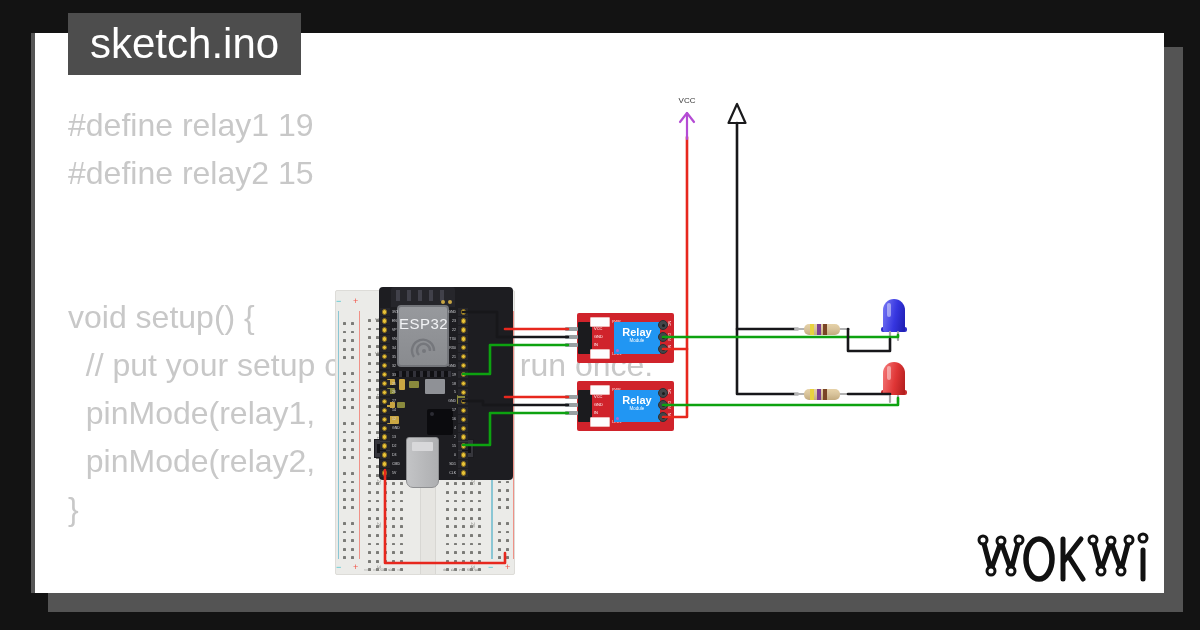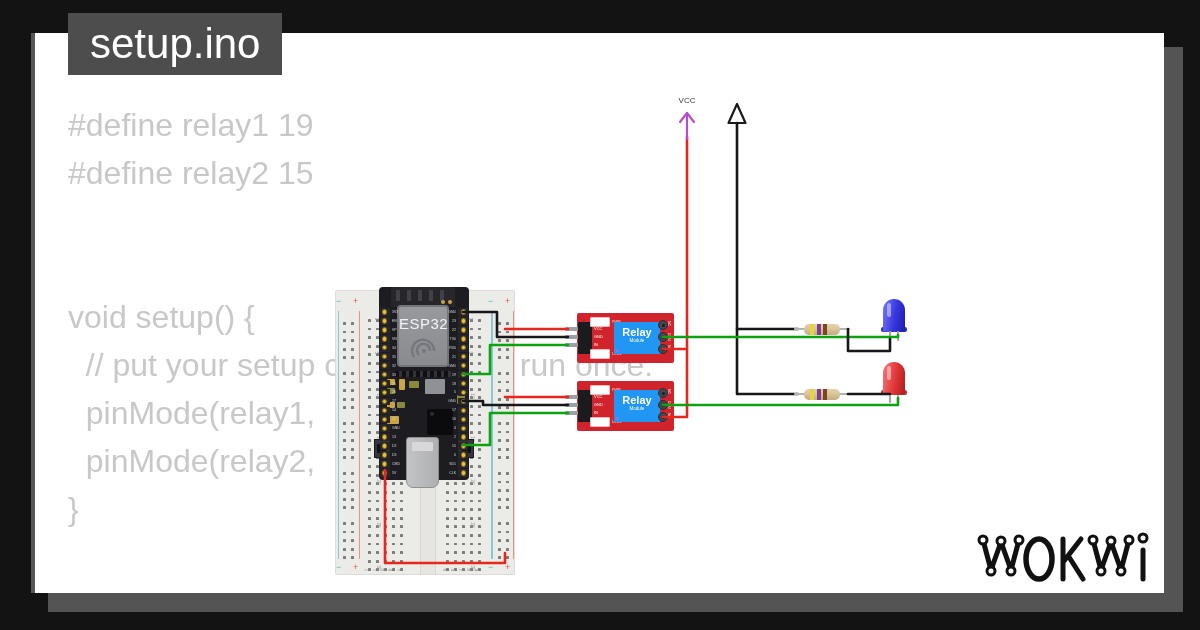--- a/index.html
+++ b/index.html
@@ -21,21 +21,21 @@
   .bdot{position:absolute;width:2.8px;height:2.8px;background:#7c7c78;border-radius:0.6px;}
   .rail-line{position:absolute;top:20px;height:248px;width:1.5px;}
   .rail-blue{background:#8ac6d4;}
   .rail-red{background:#ef9187;}
   .bb-label{position:absolute;font-size:5px;color:#9a9a96;transform:rotate(90deg);transform-origin:center;}
   .bb-mark{position:absolute;font-size:9px;line-height:9px;}
   .mark-minus{color:#39c1cf;}
   .mark-plus{color:#f2564a;}
   #bb-channel{position:absolute;left:84px;top:0;width:14px;height:283px;background:#e6e5e1;border-left:1px solid #d8d7d3;border-right:1px solid #d8d7d3;}
   
-  #esp32{left:344px;top:254px;width:90px;height:193px;background:var(--esp-board,#1d1d21);border-radius:4px;z-index:3;}
+  #esp32{left:344px;top:254px;width:90px;height:193px;background:var(--esp-board,#1d1d21);border-radius:4px;z-index:3;padding-left:44px;}
   #esp-antenna{position:absolute;left:12px;top:0;width:64px;height:20px;background:#26262b;border-radius:3px 3px 0 0;}
   #esp-antenna .meander{position:absolute;left:5px;top:3px;right:5px;height:11px;background:repeating-linear-gradient(90deg,#41414a 0 4px,#26262b 4px 11px);}
   .gold-dot{position:absolute;width:4px;height:4px;border-radius:50%;background:#c9a643;}
   #esp-shield{position:absolute;left:18px;top:18px;width:52px;height:62px;background:linear-gradient(#97999d,#898b8f);border:2px solid #73757a;border-radius:4px;box-sizing:border-box;}
   #esp-label{position:absolute;left:0;top:8px;width:100%;text-align:center;color:#f2f3f5;font-size:15px;letter-spacing:0.5px;}
   #esp-pads{position:absolute;left:16px;top:84px;width:56px;height:6px;background:repeating-linear-gradient(90deg,#101013 0 4px,#32323a 4px 7px);}
   .esp-pin-sq{position:absolute;width:10px;height:7.6px;background:#26262b;}
   .esp-pin-circ{position:absolute;width:5.4px;height:5.4px;border-radius:50%;background:var(--pin-gold,#e7c338);border:1px solid #8a6d1f;box-sizing:border-box;}
   .esp-pin-label{position:absolute;font-size:3.5px;color:#d6d7db;width:14px;line-height:4px;}
   .smd{position:absolute;background:#c9a643;border-radius:1px;}
@@ -807,13 +807,13 @@
         <circle cx="136" cy="13" r="4"></circle>
         <circle cx="154" cy="12" r="4"></circle>
       <circle cx="126" cy="43" r="4"></circle>
         <circle cx="146" cy="43" r="4"></circle>
       <circle cx="168" cy="10" r="4"></circle>
     </g>
   </svg>
 
 </div>
 
-<div id="title-tab" class="abs">setup.ino</div>
+<div id="title-tab" class="abs">sketch.ino</div>
 
 </body></html>

